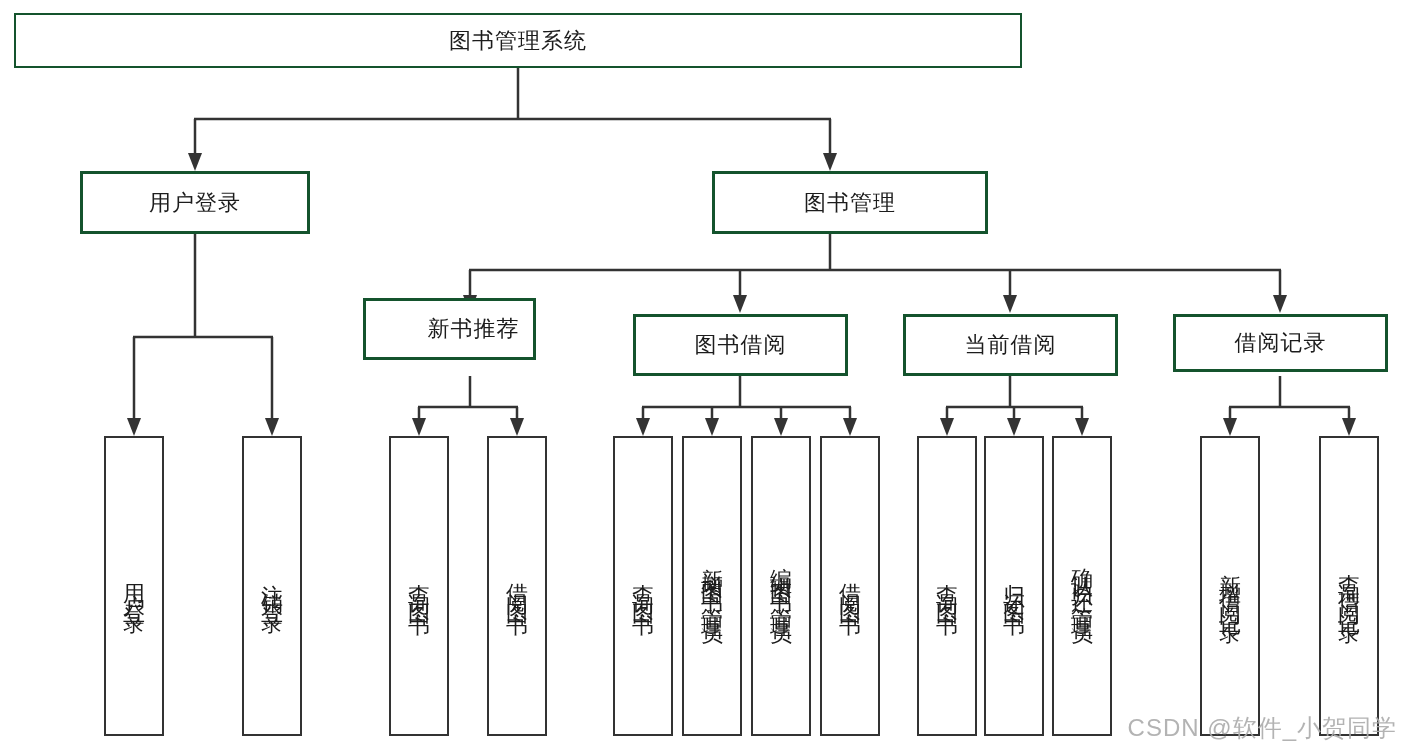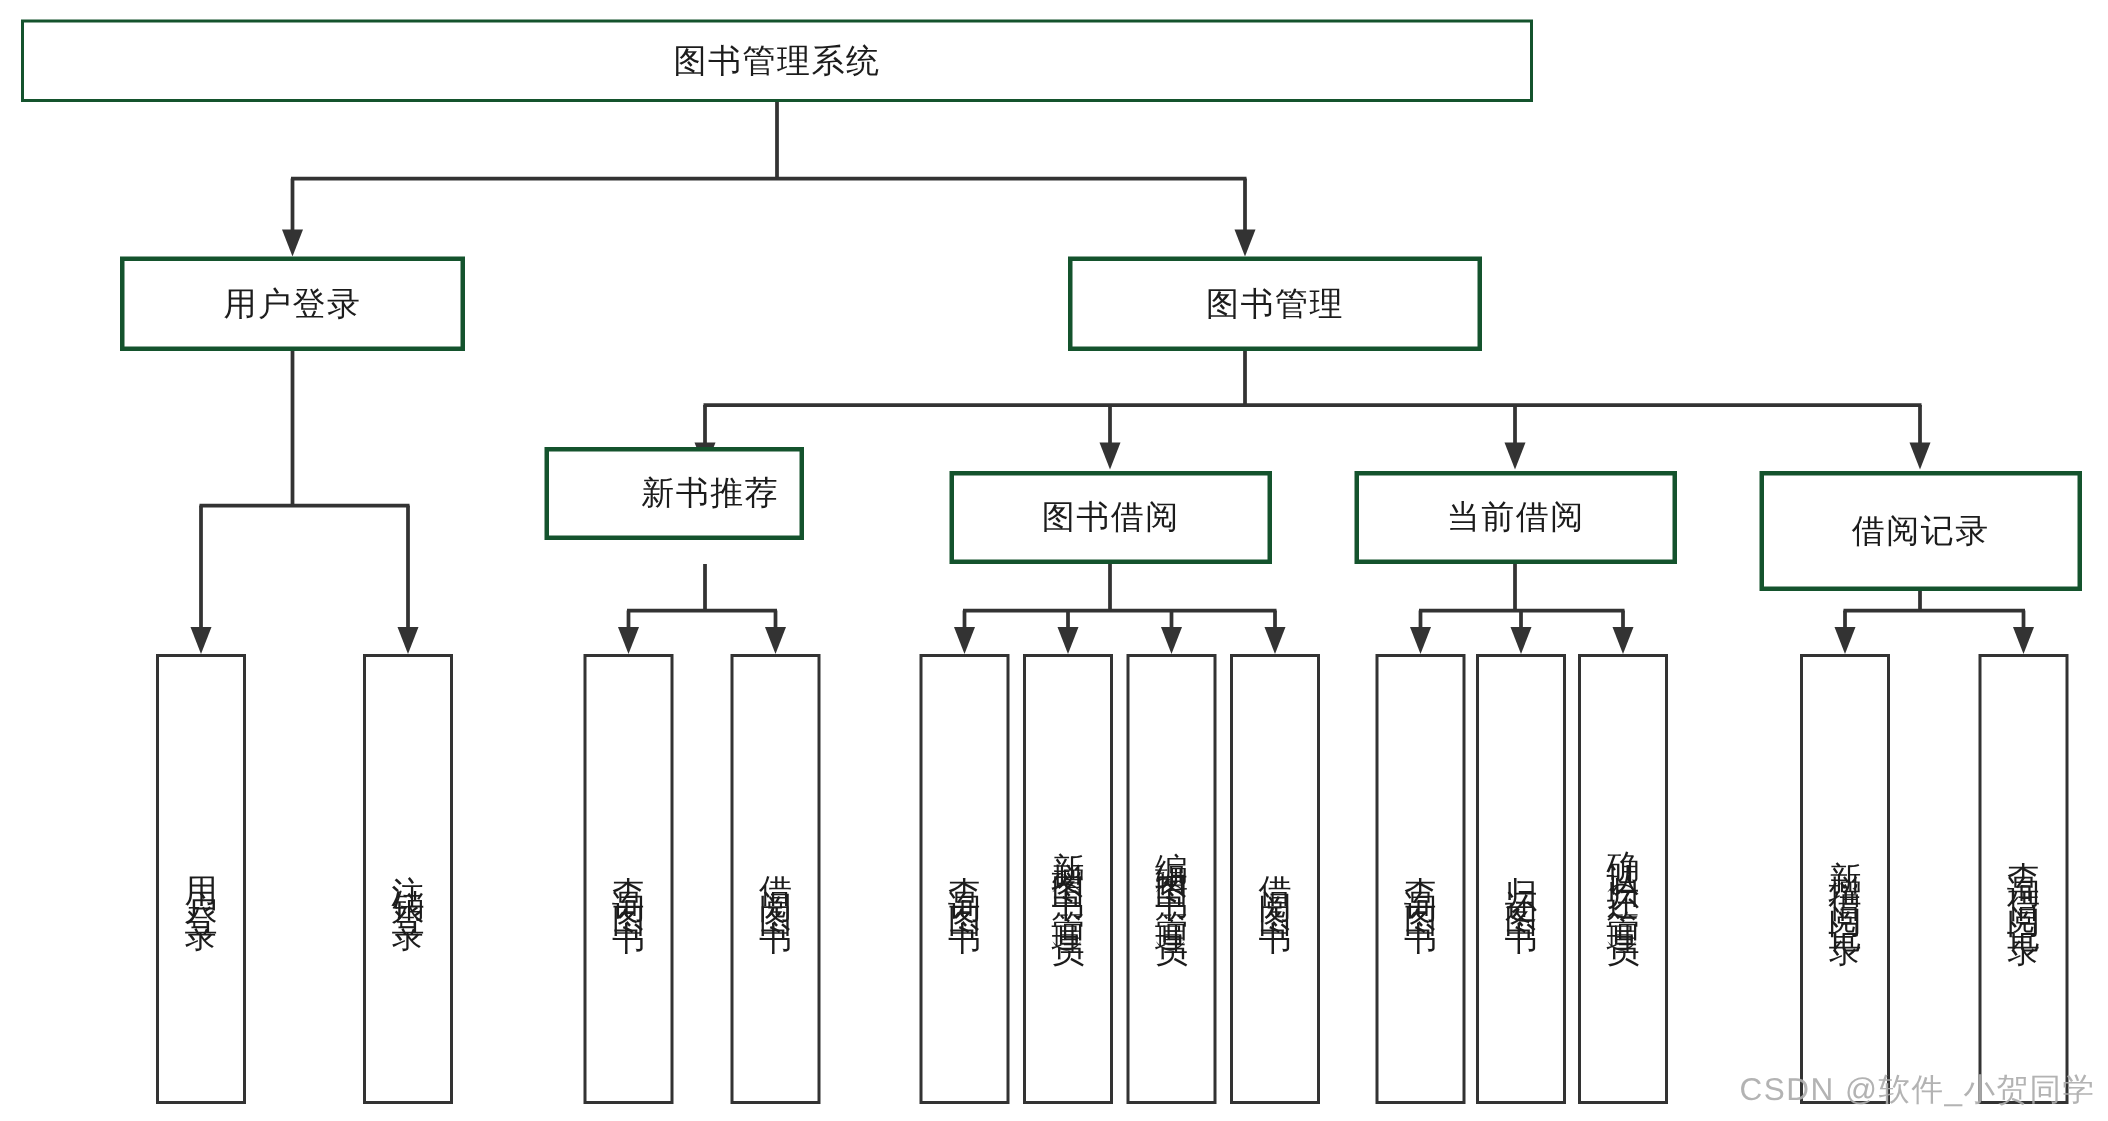--- a/index.html
+++ b/index.html
@@ -52,21 +52,21 @@
     left: 0; top: 0;
     width: 1405px; height: 747px;
     z-index: 1;
   }
   svg.wires line { stroke: #333333; stroke-width: 2.5; }
   svg.wires polygon { fill: #333333; }
   .watermark {
     position: absolute;
     right: 8px;
     top: 712px;
-    font-size: 21px;
+    font-size: 24px;
     color: rgba(173, 173, 173, 0.92);
     letter-spacing: 1px;
     z-index: 4;
     white-space: nowrap;
   }
 </style>
 </head>
 <body>
 
 <div id="stage">
@@ -141,21 +141,21 @@
   </svg>
 
   <div class="box root" style="left:14px; top:13px; width:1008px; height:55px;">图书管理系统</div>
 
   <div class="box hbox" style="left:80px; top:171px; width:230px; height:63px;">用户登录</div>
   <div class="box hbox" style="left:712px; top:171px; width:276px; height:63px;">图书管理</div>
 
   <div class="box hbox" style="left:363px; top:298px; width:173px; height:62px;padding-left:48px;">新书推荐</div>
   <div class="box hbox" style="left:903px; top:314px; width:215px; height:62px;">当前借阅</div>
   <div class="box hbox" style="left:633px; top:314px; width:215px; height:62px;">图书借阅</div>
-  <div class="box hbox" style="left:1173px; top:314px; width:215px; height:80px;">借阅记录</div>
+  <div class="box hbox" style="left:1173px; top:314px; width:215px; height:58px;">借阅记录</div>
 
   <div class="vbox" style="left:104px;">
     <span class="vtext">用户登录</span>
   </div>
   <div class="vbox" style="left:242px;">
     <span class="vtext">注销登录</span>
   </div>
 
   <div class="vbox" style="left:389px;">
     <span class="vtext">查询图书</span>

